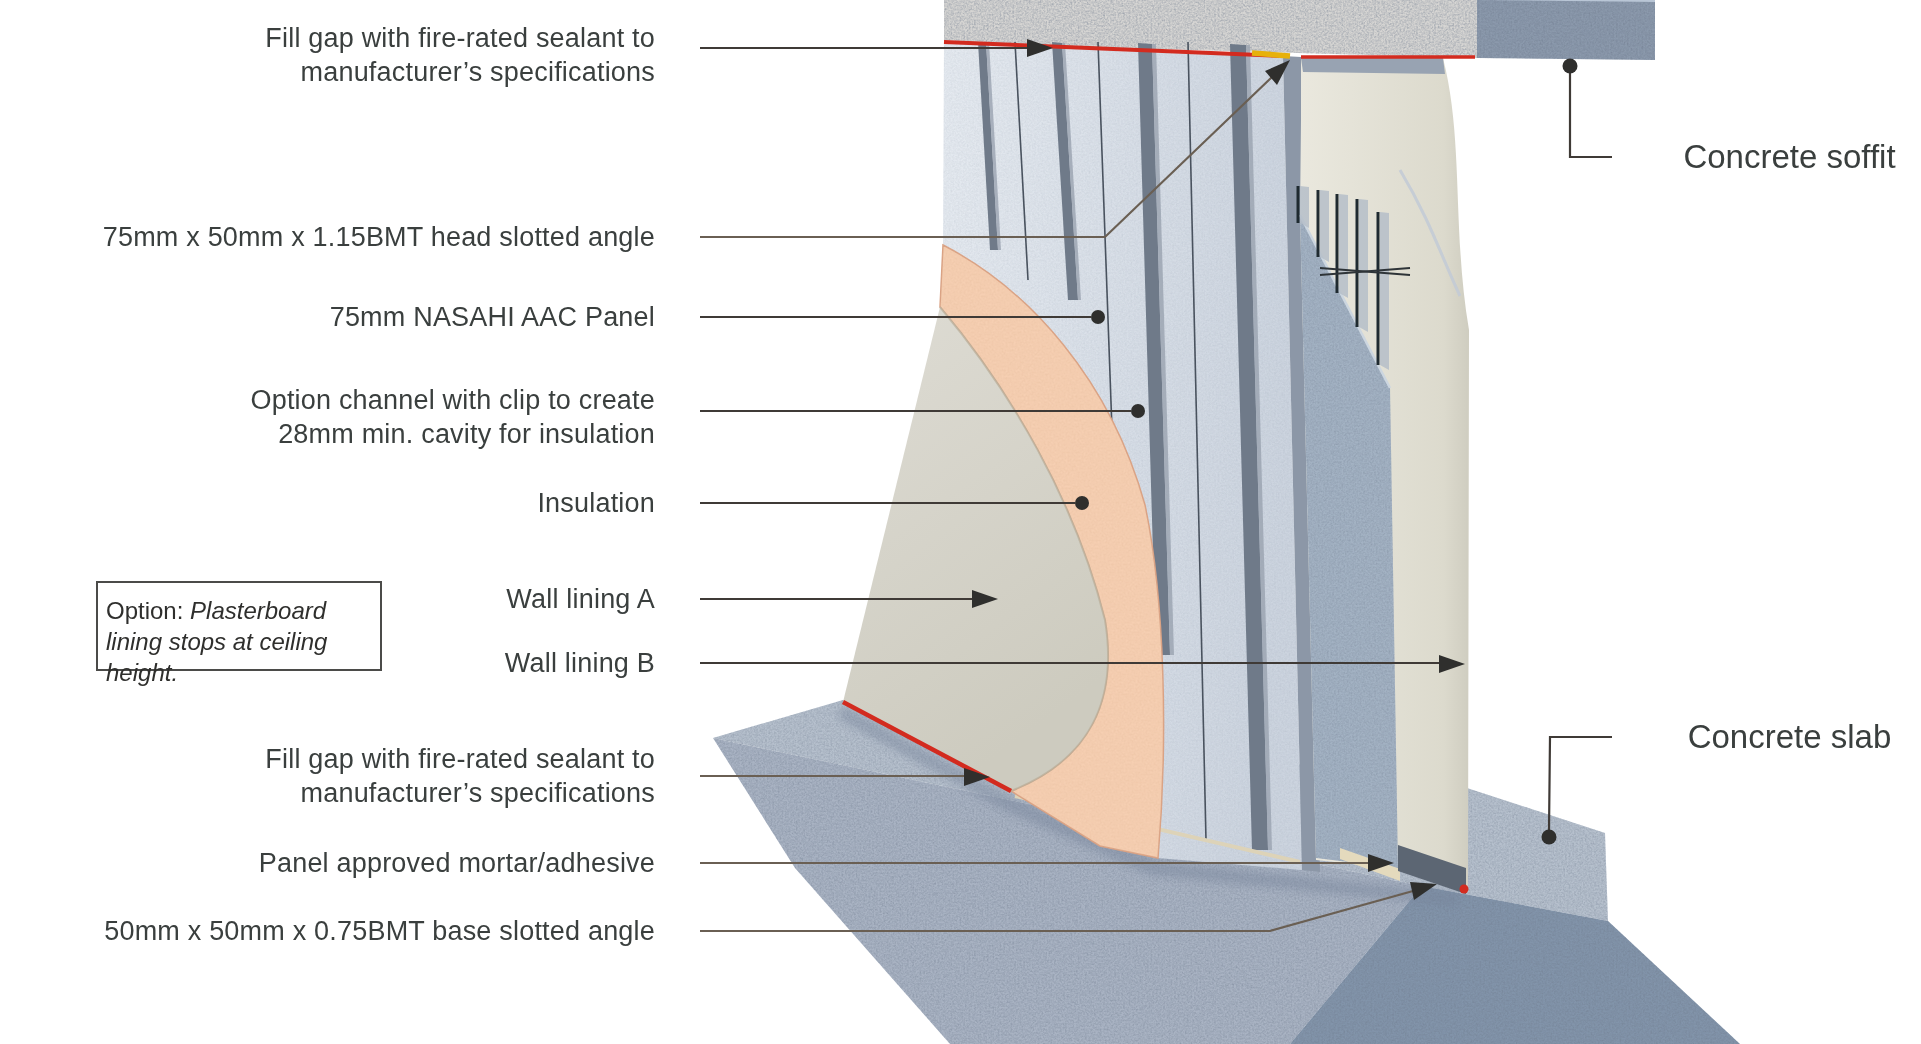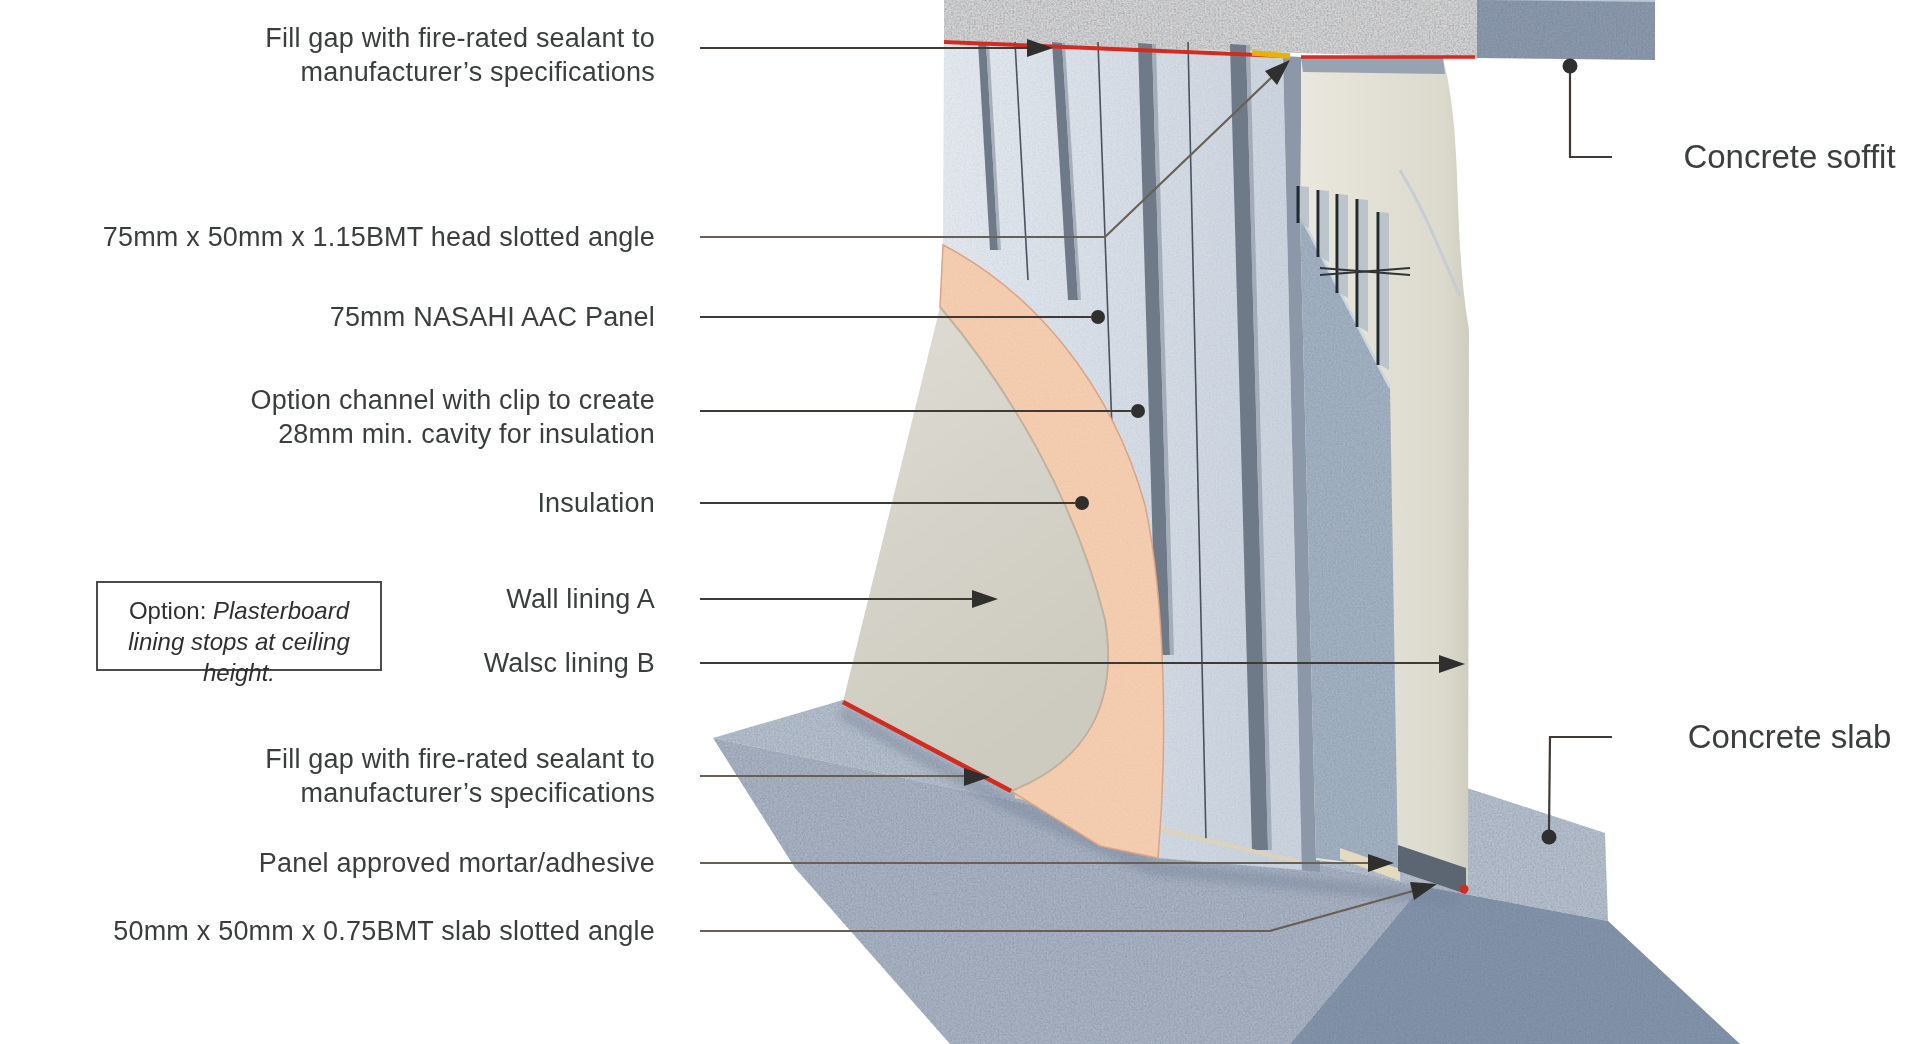--- a/index.html
+++ b/index.html
@@ -28,21 +28,21 @@
     color:#3a3f3e;
     white-space:nowrap;
     margin-left:20px;
   }
   #opt-box{
     position:absolute;
     left:96px;top:581px;
     width:286px;height:90px;
     border:2px solid #4b4b49;
     box-sizing:border-box;
-    text-align:center;
+    text-align:left;
     font-size:24px;line-height:31px;
     color:#2f2f2d;
     padding:12px 8px 0 8px;
   }
   #opt-box .opt-italic{font-style:italic;}
 </style>
 </head>
 <body>
 
 <div id="stage">
@@ -258,25 +258,25 @@
 </svg>
 
   <div class="lbl" style="top:21px">Fill gap with fire-rated sealant to
 manufacturer’s specifications</div>
   <div class="lbl" style="top:220px">75mm x 50mm x 1.15BMT head slotted angle</div>
   <div class="lbl" style="top:300px">75mm NASAHI AAC Panel</div>
   <div class="lbl" style="top:383px">Option channel with clip to create
 28mm min. cavity for insulation</div>
   <div class="lbl" style="top:582px">Wall lining A</div>
   <div class="lbl" style="top:486px">Insulation</div>
-  <div class="lbl" style="top:646px">Walsc lining B</div>
+  <div class="lbl" style="top:646px">Wall lining B</div>
   <div class="lbl" style="top:742px">Fill gap with fire-rated sealant to
 manufacturer’s specifications</div>
   <div class="lbl" style="top:846px">Panel approved mortar/adhesive</div>
-  <div class="lbl" style="top:914px">50mm x 50mm x 0.75BMT slab slotted angle</div>
+  <div class="lbl" style="top:914px">50mm x 50mm x 0.75BMT base slotted angle</div>
 
   <div class="lbl-r" style="top:140px">Concrete soffit</div>
   <div class="lbl-r" style="top:720px">Concrete slab</div>
 
   <div id="opt-box">
     <span>Option:</span><span class="opt-italic"> Plasterboard lining stops at ceiling height.</span>
   </div>
 
 </div>
 

